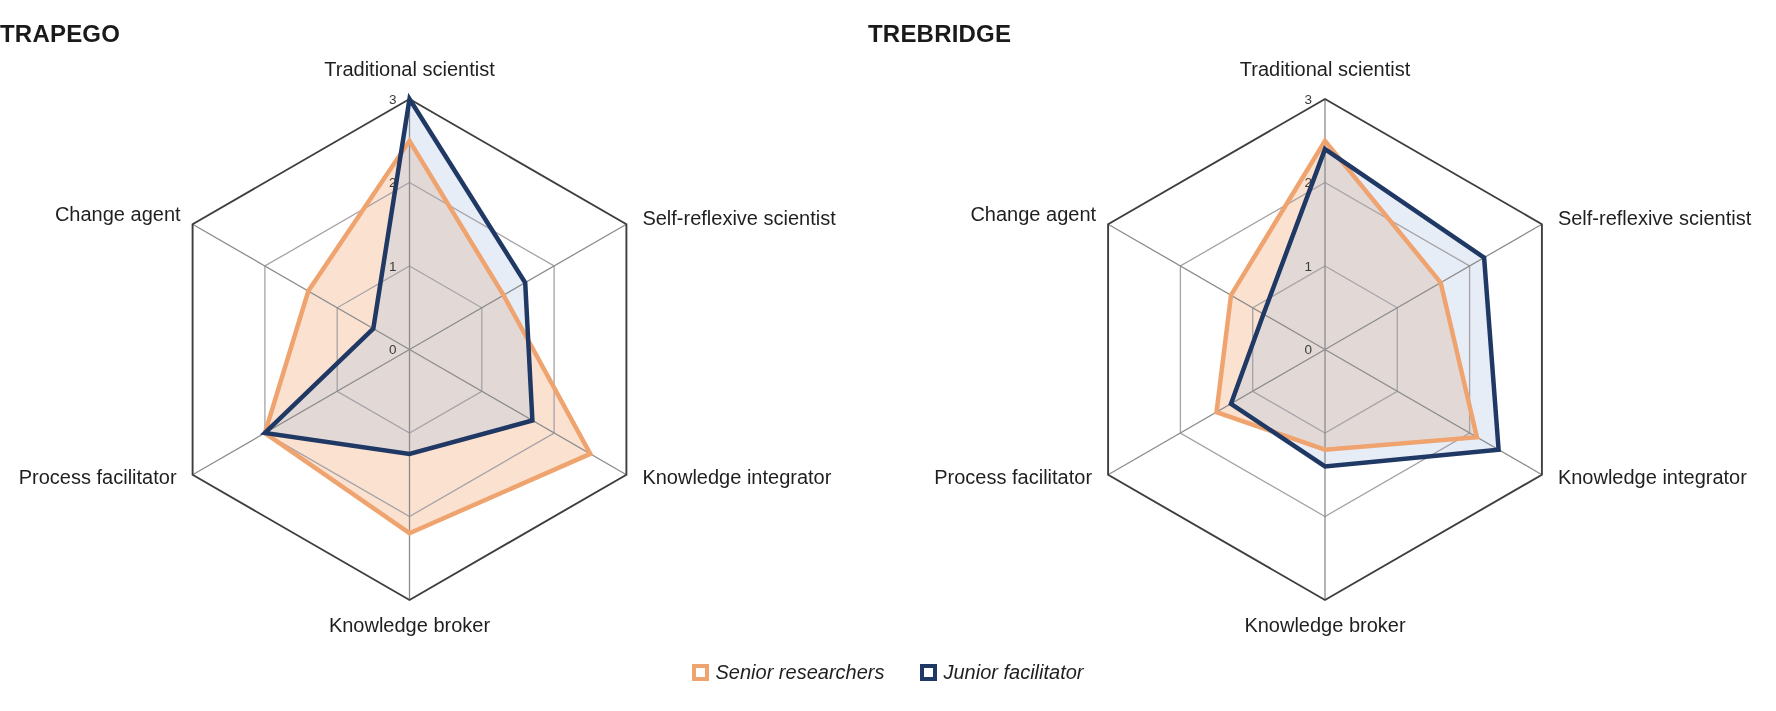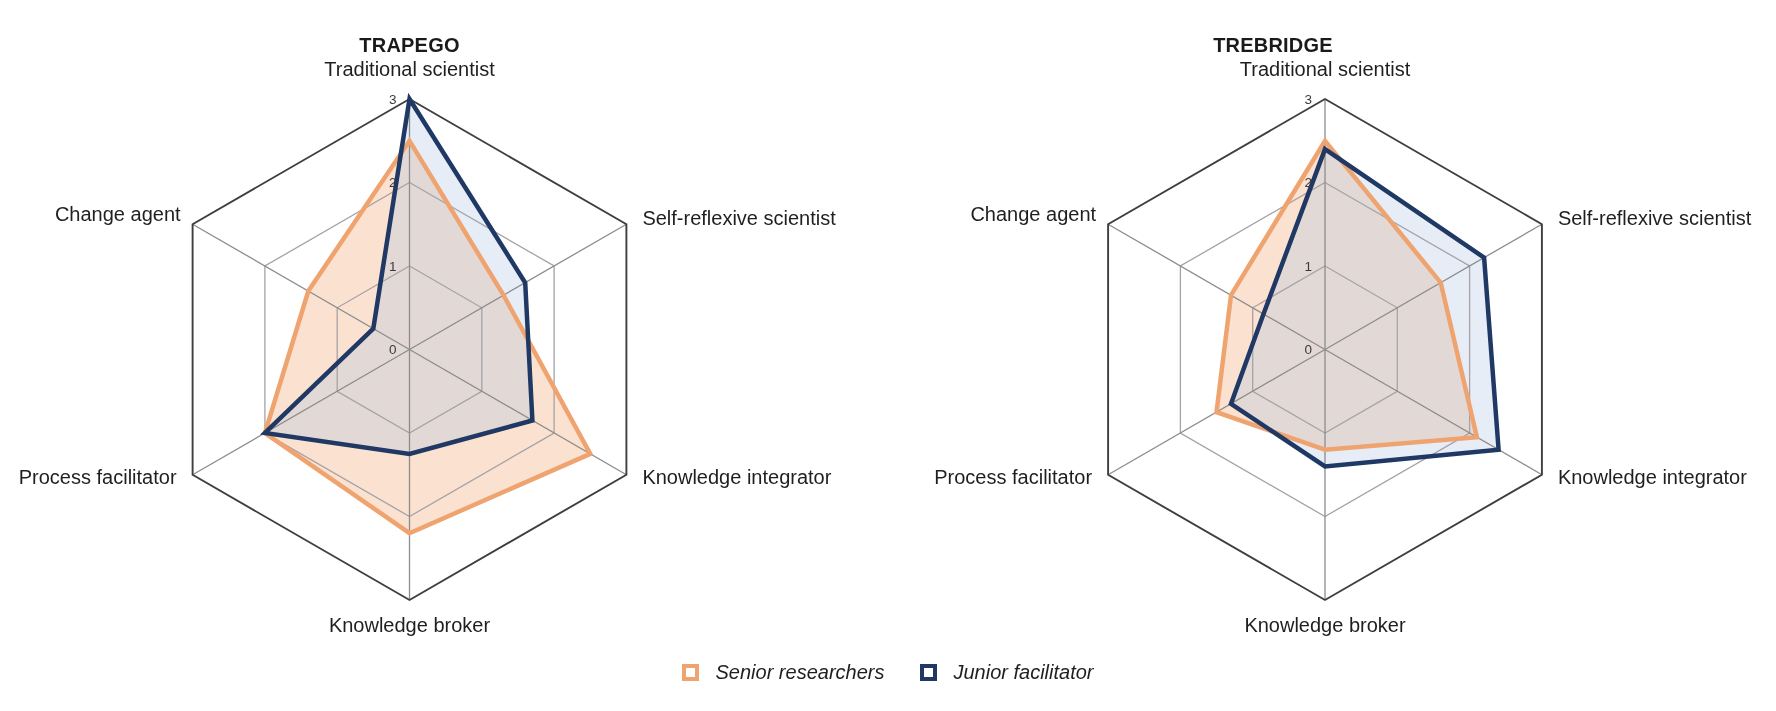--- a/index.html
+++ b/index.html
@@ -1,36 +1,36 @@
 <!DOCTYPE html>
 <html><head>
 <meta charset="utf-8">
 <style>
   html,body{margin:0;padding:0;}
   body{
     width:1776px;height:711px;background:#ffffff;position:relative;overflow:hidden;
     font-family:"Liberation Sans",sans-serif;
   }
   .chart-title{
-    position:absolute;top:20px;font-size:20px;font-weight:700;color:#1a1a1a;
-    text-align:center;letter-spacing:.2px;margin-top:14px;
+    position:absolute;top:20px;font-size:24px;font-weight:700;color:#1a1a1a;
+    letter-spacing:.2px;
   }
   #title-0{left:0;width:819px;}
-  #title-1{left:836px;width:874px;}
+  #title-1{left:868px;width:874px;}
   svg.radar{position:absolute;top:0;overflow:visible;}
   #radar-0{left:0;}
   #radar-1{left:888px;}
   svg text{font-family:"Liberation Sans",sans-serif;}
   .axis-label{font-size:20px;fill:#1f1f1f;}
   .tick-label{font-size:13.5px;fill:#3b3b3b;}
   .legend{
     position:absolute;left:0;right:0;top:656px;height:32px;
     display:flex;justify-content:center;align-items:center;gap:36px;
   }
-  .legend-item{display:flex;align-items:center;gap:16px;}
+  .legend-item{display:flex;align-items:center;gap:6px;}
   .legend-swatch{
     display:inline-block;width:9px;height:9px;background:#ffffff;
     border:4px solid #999;flex:0 0 auto;
   }
   .legend-label{font-size:20px;font-style:italic;color:#1f1f1f;white-space:nowrap;}
 </style>
 </head>
 <body>
 
 <div>

